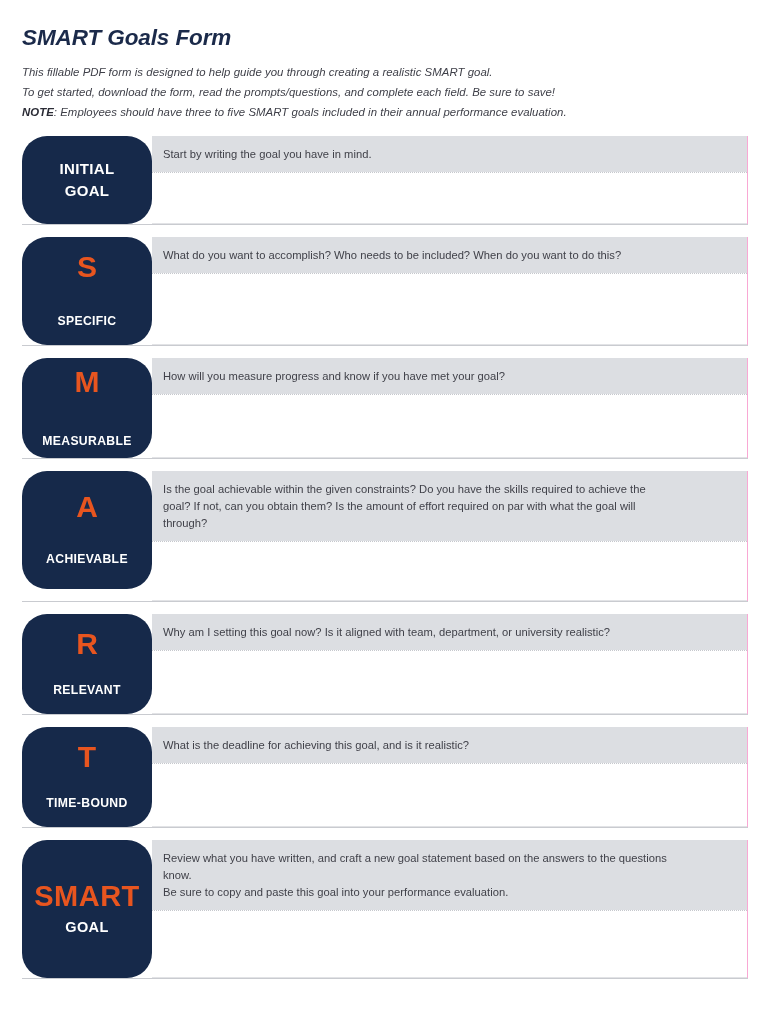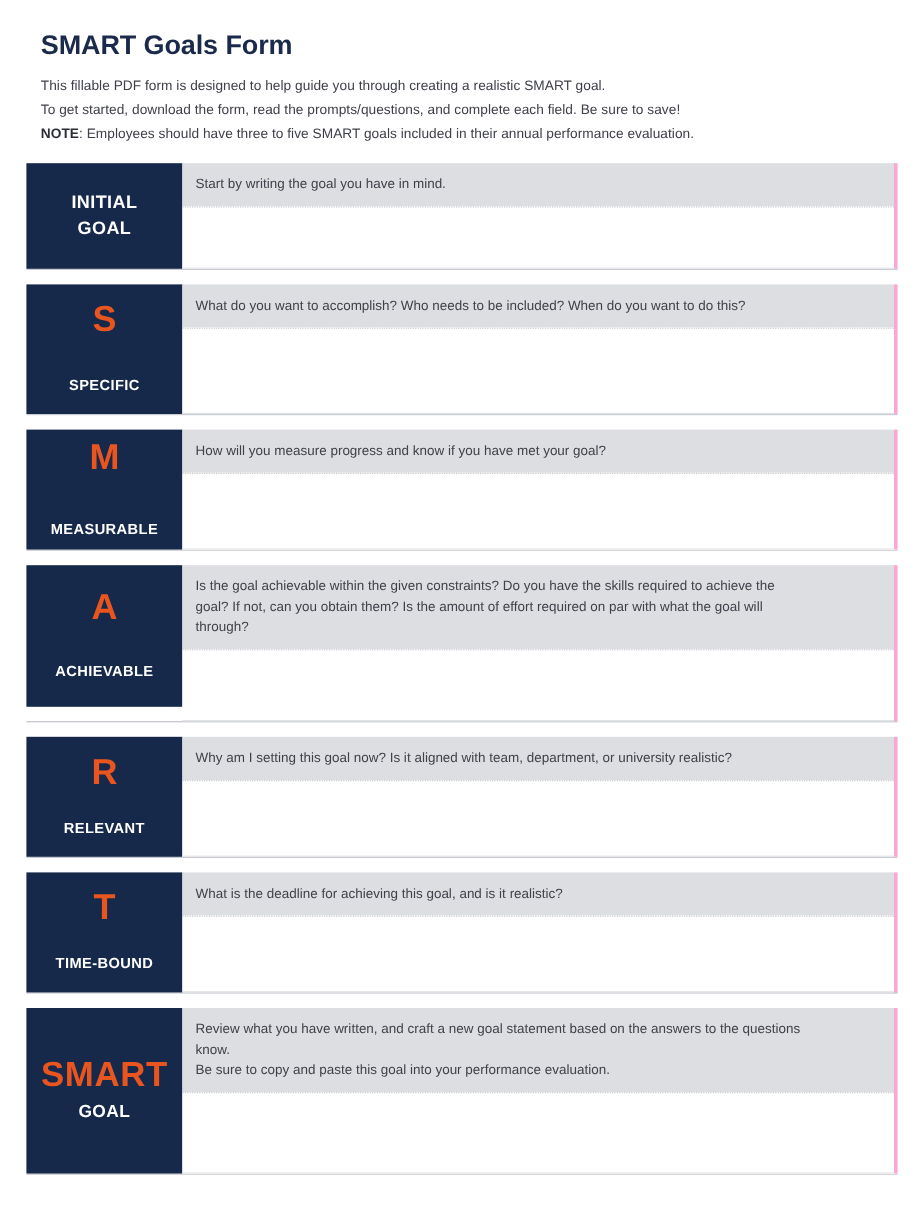--- a/index.html
+++ b/index.html
@@ -18,21 +18,22 @@
     position: relative;
     width: 770px;
     height: 1024px;
     background: #ffffff;
     box-sizing: border-box;
     padding: 0;
   }
 
   
   .header {
-    padding: 26px 22px 0 34px;
+    padding: 26px 22px 0 22px;
+    font-style: italic;
   }
   .page-title {
     font-size: 22.5px;
     font-weight: bold;
     color: #1b2a4a;
     letter-spacing: -0.1px;
     margin: 0 0 11px 0;
     line-height: 1.1;
   }
   .intro-line {
@@ -64,20 +65,21 @@
     width: 130px;
     flex: 0 0 130px;
     background: #16294a;
     display: flex;
     flex-direction: column;
     align-items: center;
     justify-content: center;
     box-sizing: border-box;
     padding: 6px 4px;
     color: #ffffff;
+    border-radius: 25px;
   }
   .label-cell.stacked {
     justify-content: center;
     gap: 3px;
   }
   .letter {
     color: #e8551f;
     font-weight: bold;
     line-height: 1;
   }
@@ -92,21 +94,21 @@
     text-align: center;
   }
   .caption.big { font-size: 14.5px; }
   .caption.two-line { font-size: 15px; line-height: 1.3; }
 
   .content-cell {
     flex: 1 1 auto;
     display: flex;
     flex-direction: column;
     min-width: 0;
-    border-right: 3px solid #f9a8d4;
+    border-right: 1px solid #f9a8d4;
   }
   .prompt {
     background: #dcdee2;
     box-sizing: border-box;
     padding: 10px 11px 9px 11px;
     font-size: 11.2px;
     line-height: 1.52;
     color: #404149;
     letter-spacing: 0.02px;
   }

